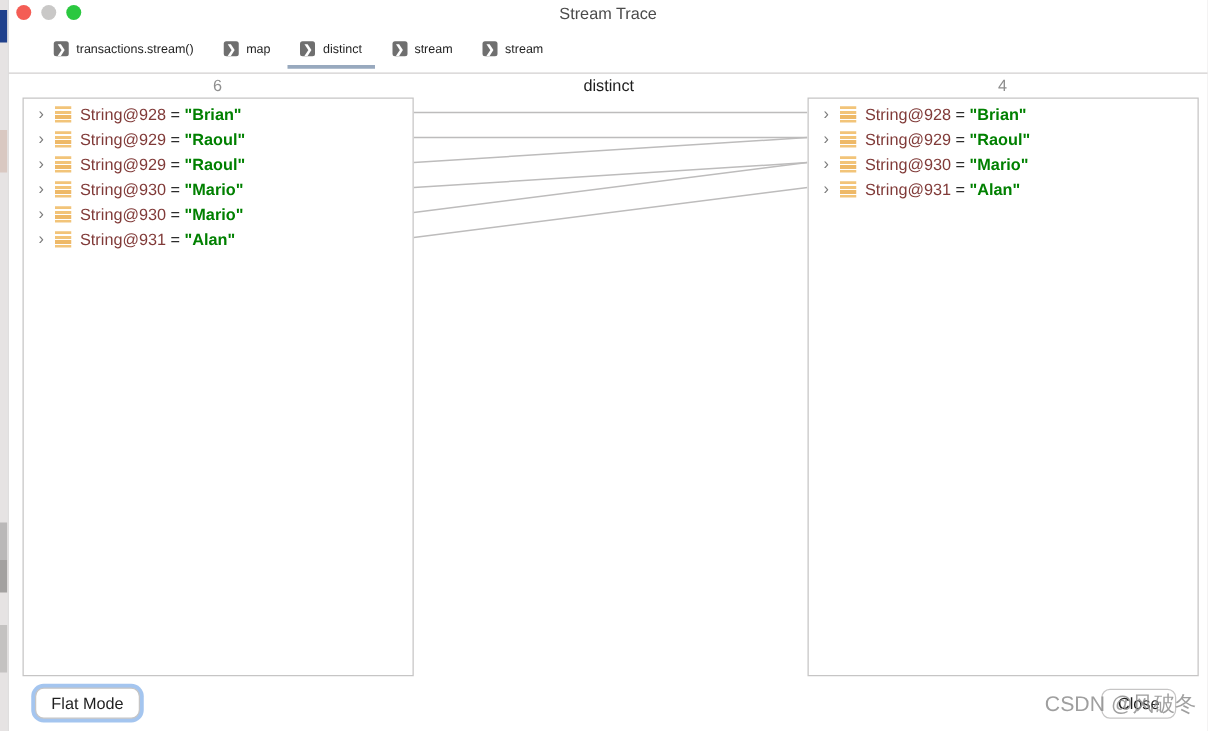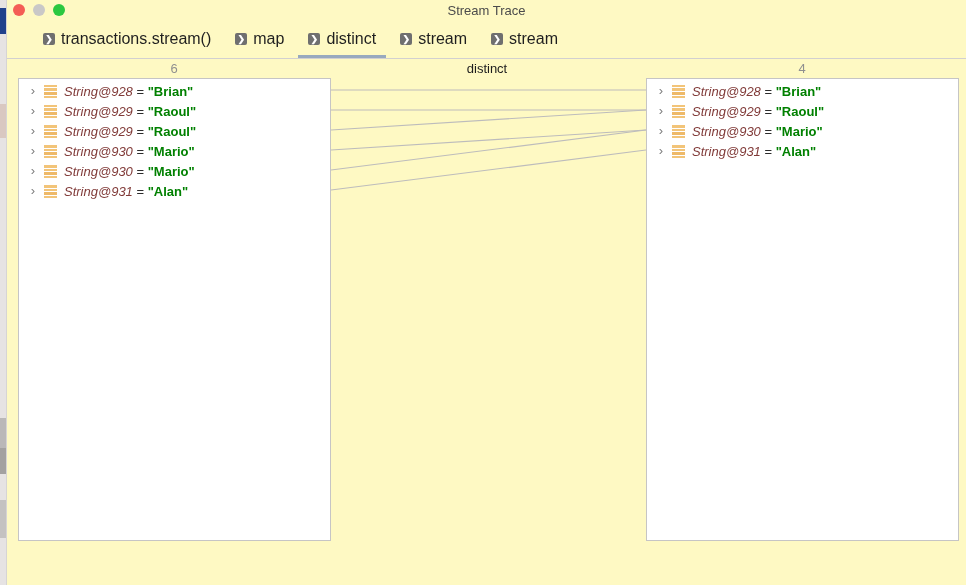--- a/index.html
+++ b/index.html
@@ -5,36 +5,36 @@
   * { margin:0; padding:0; box-sizing:border-box; }
   html,body { width:966px; height:585px; overflow:hidden;
     font-family:"Liberation Sans", sans-serif; background:#e8e6e6; }
 
   
   .sliver { position:absolute; left:0; top:0; width:6px; height:585px; background:#e6e3e3; }
   .sliver .seg { position:absolute; left:0; width:6px; }
 
   
   .dialog { position:absolute; left:6px; top:0; width:960px; height:585px;
-    background:#fef9c3; border-left:1px solid #d6d4d4; }
+    background:#ffffff; border-left:1px solid #d6d4d4; }
 
   .titlebar { position:relative; height:24px; }
   .traffic { position:absolute; left:6px; top:4px; display:flex; gap:8px; }
   .light { width:12px; height:12px; border-radius:50%; }
   .light.red   { background:#f45d55; }
   .light.grey  { background:#c9c8c7; }
   .light.green { background:#2bc840; }
   .win-title { text-align:center; font-size:13px; color:#4b4b4b; line-height:22px; }
 
   .tabbar { display:flex; align-items:center; gap:4px; padding-left:26px; height:32px; }
   .tab { display:flex; align-items:center; gap:6px; padding:6px 10px 8px 10px;
     position:relative; cursor:default; }
   .tab-icon { width:12px; height:12px; background:#6f6f6f; border-radius:2px;
     color:#ffffff; font-size:9px; line-height:12px; text-align:center; font-weight:bold; }
-  .tab-label { font-size:16px; color:#1f1f1f; white-space:nowrap; }
+  .tab-label { font-size:10px; color:#1f1f1f; white-space:nowrap; }
   .tab.selected::after { content:""; position:absolute; left:0; right:0; bottom:-2px;
     height:3px; background:var(--accent,#98a9be); }
 
   .tab-sep { height:1px; background:#d2d0d0; margin-top:2px; }
 
   .headers { position:relative; height:21px; }
   .hdr { position:absolute; top:2px; transform:translateX(-50%);
     font-size:13px; }
   .hdr.count { color:#8f8f8f; }
   .hdr.op { color:#1d1d1d; }
@@ -45,21 +45,21 @@
   .panel.before { left:11px; }
   .panel.after  { left:639px; }
   .map-lines { position:absolute; left:324px; top:0; width:315px; height:463px; }
 
   .row { display:flex; align-items:center; height:20px; padding-left:7px; gap:4px; }
   .chev { width:14px; color:#7d7d7d; font-size:13px; line-height:14px; text-align:center; }
   .val-icon { width:13px; height:13px; margin-right:3px;
     background:repeating-linear-gradient(#f2c479 0 2.5px,#ffffff 2.5px 3.5px,
       #f2c479 3.5px 6px,#ffffff 6px 7px,#eeb968 7px 10px,#ffffff 10px 11px,#f2c479 11px 13px); }
   .row-text { font-size:13px; white-space:nowrap; }
-  .ref { color:var(--ref,#803a38);font-style:italic; }
+  .ref { color:var(--ref,#803a38); }
   .eq  { color:#2c2c2c; }
   .val { color:var(--val,#008000); font-weight:bold; }
 
   .footer { position:absolute; left:0; bottom:0; width:960px; height:44px; }
   .btn { position:absolute; background:#ffffff; border:1px solid #c6c5c5;
     border-radius:7px; font-size:13px; color:#1f1f1f; text-align:center; cursor:default; }
   .btn.flat { left:21px; top:9px; width:84px; height:25px; line-height:23px;
     box-shadow:0 0 0 3px rgba(133,177,234,.75); }
   .btn.close { left:874px; top:10px; width:60px; height:24px; line-height:22px; }
   .watermark { position:absolute; right:10px; top:11px; font-size:17px;
@@ -175,14 +175,19 @@
           <span class="row-text"><span class="ref">String@930</span><span class="eq"> = </span><span class="val">"Mario"</span></span>
         </div>
         <div class="row">
           <span class="chev">›</span>
           <span class="val-icon"></span>
           <span class="row-text"><span class="ref">String@931</span><span class="eq"> = </span><span class="val">"Alan"</span></span>
         </div>
       </div>
   </div>
 
+  <div class="footer">
+    <button class="btn flat">Flat Mode</button>
+    <button class="btn close">Close</button>
+    <div class="watermark">CSDN @风破冬</div>
+  </div>
 
 </div>
 
 </body></html>

